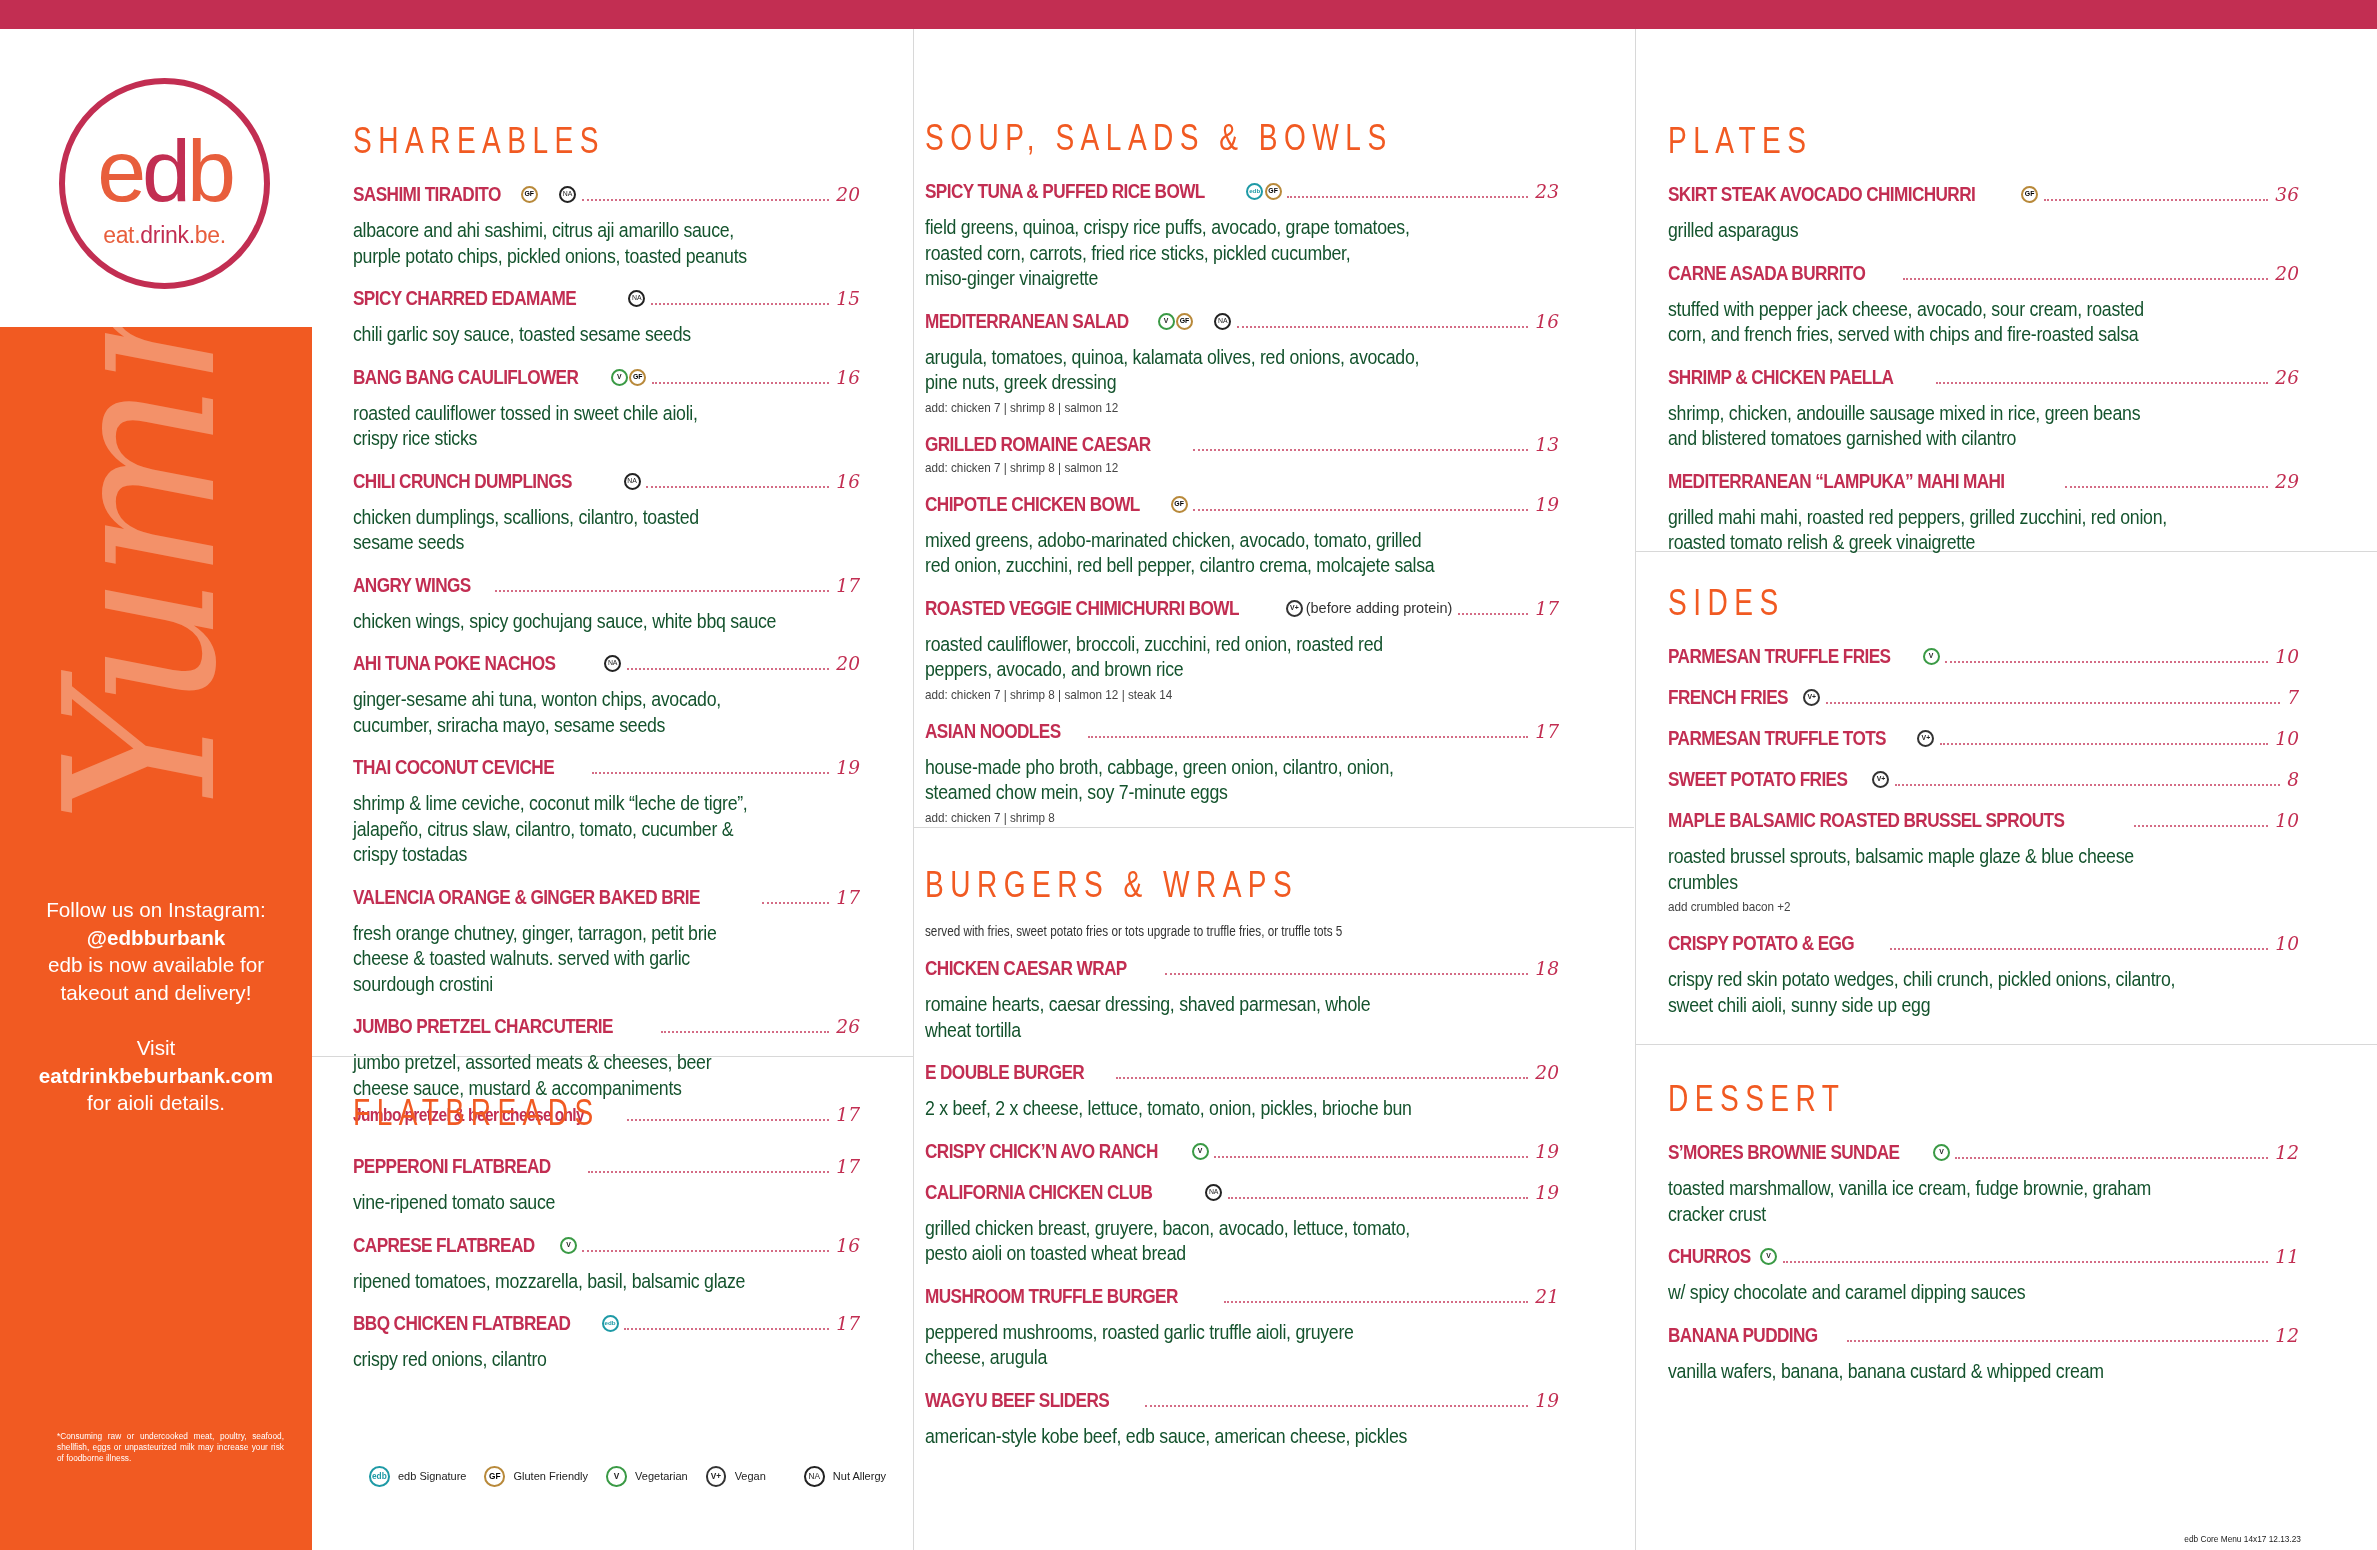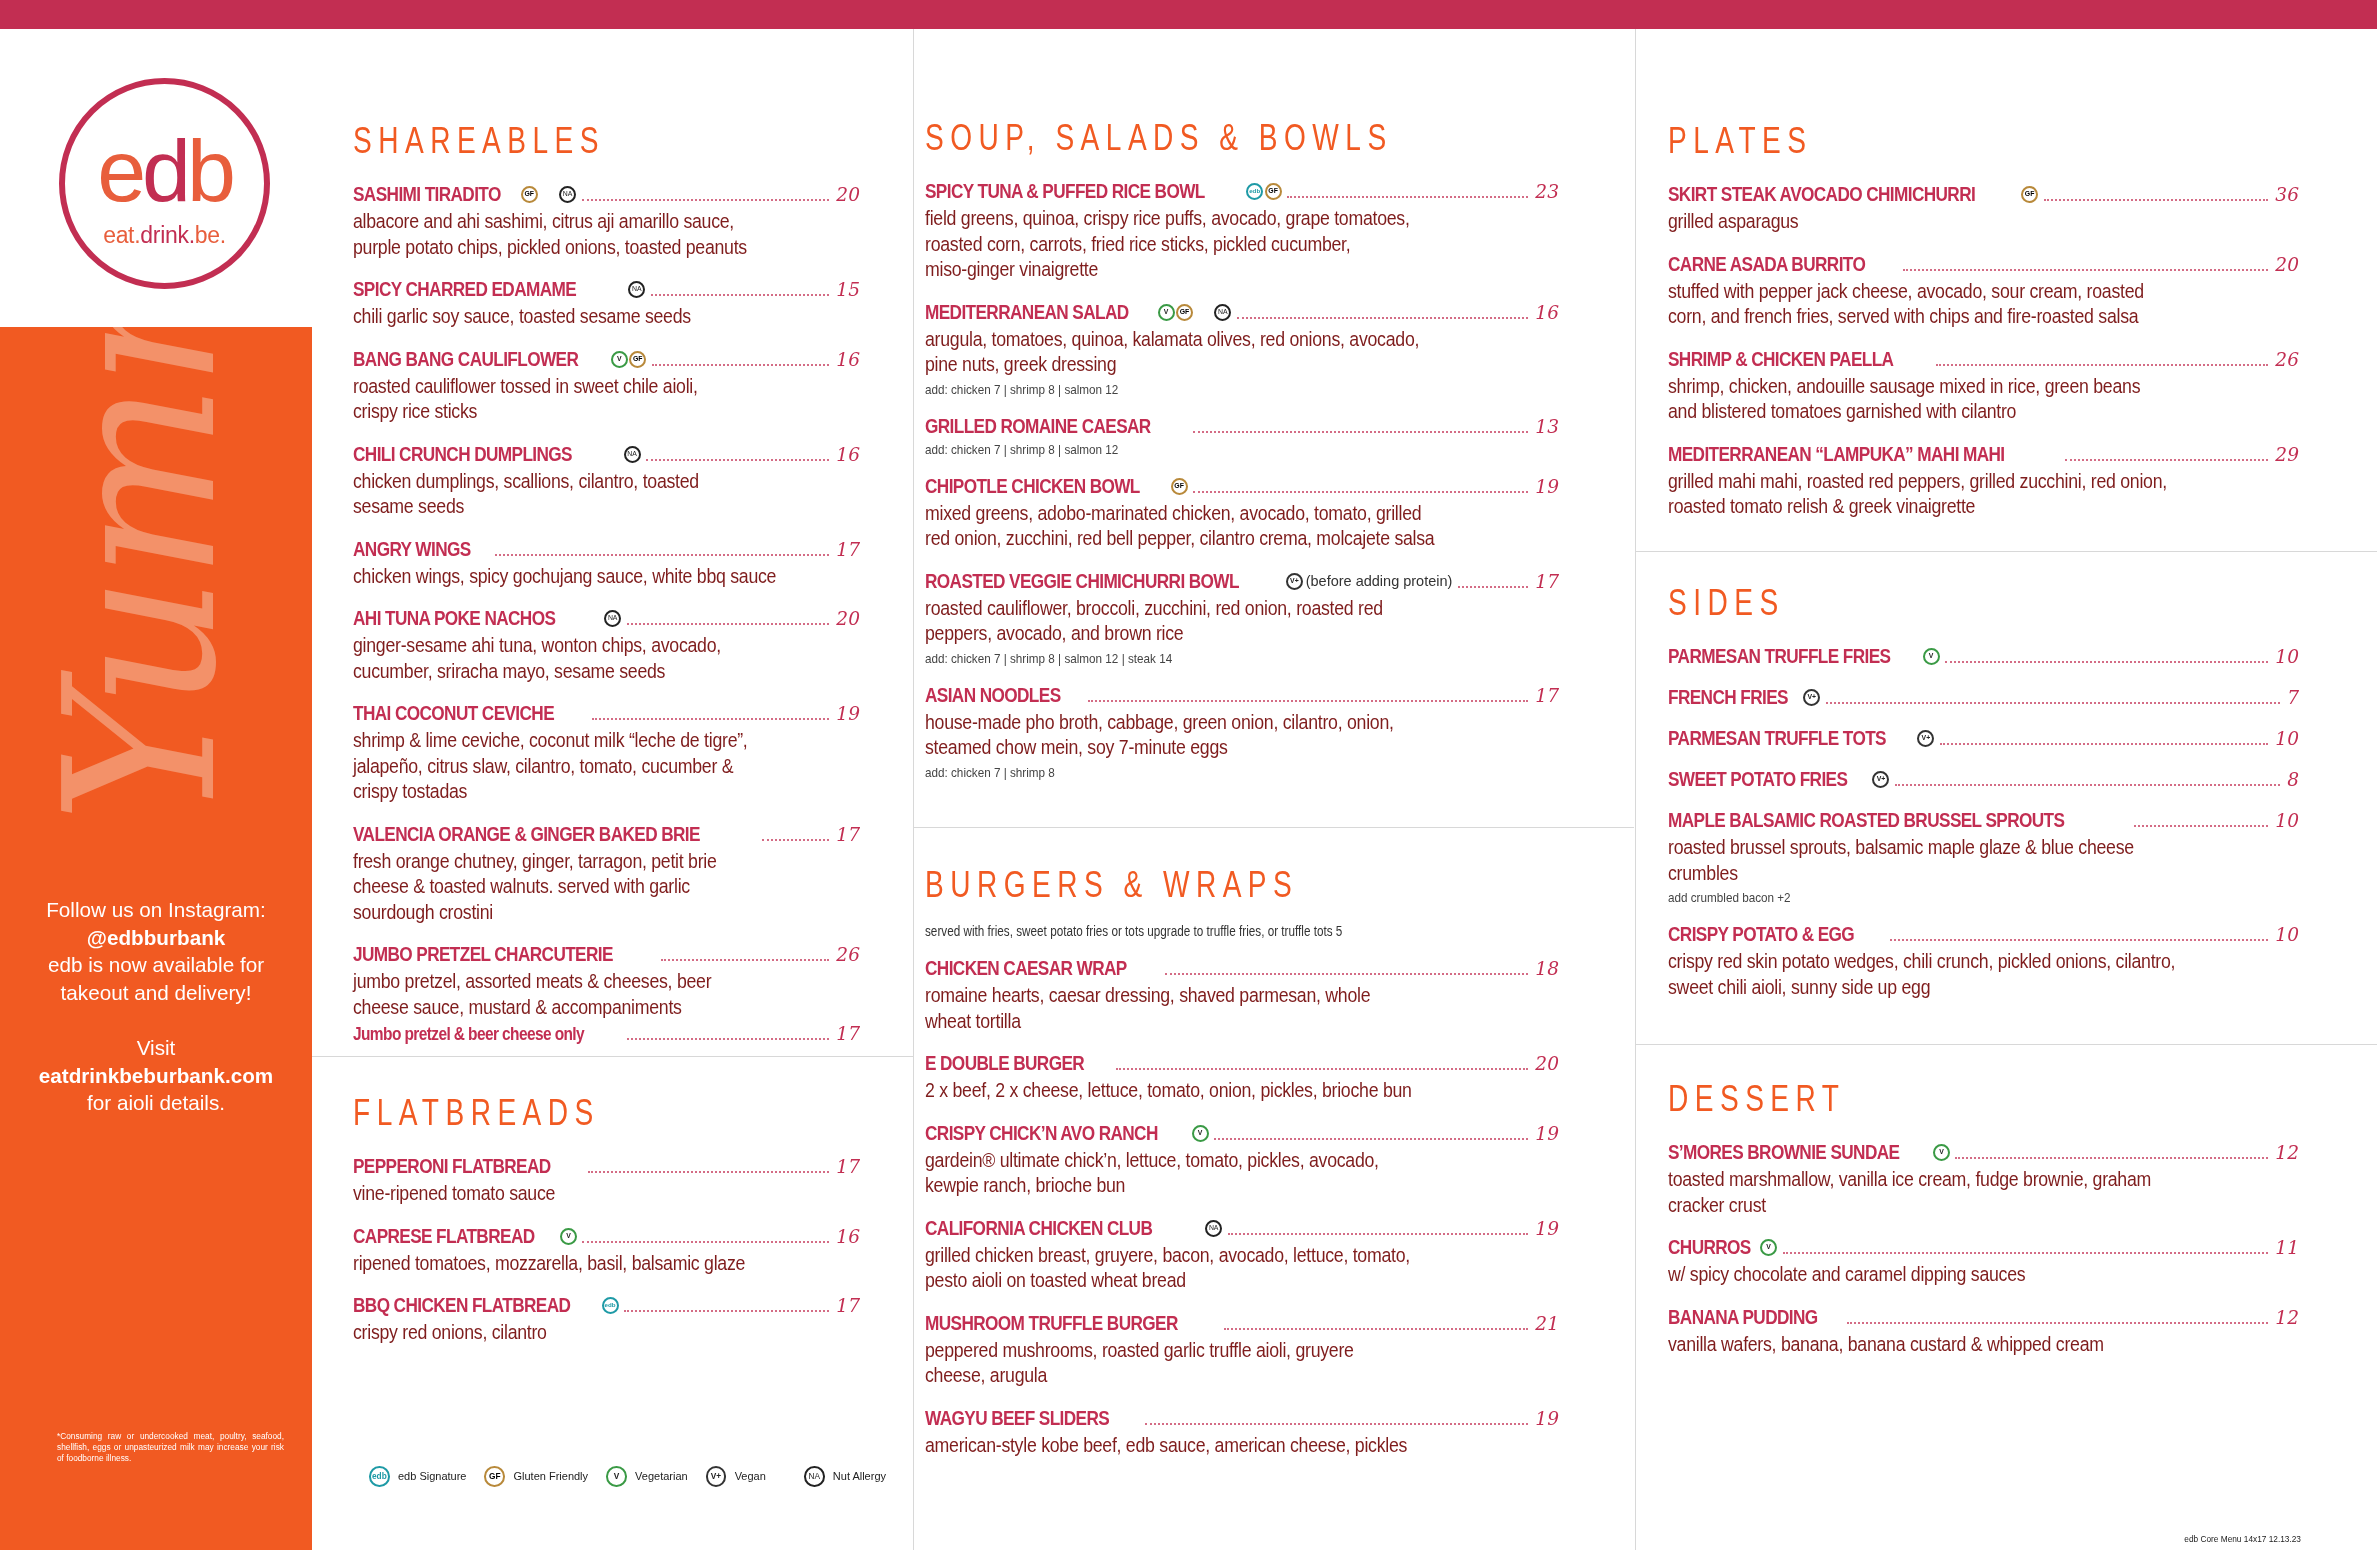--- a/index.html
+++ b/index.html
@@ -42,21 +42,21 @@
   .badges { display: inline-flex; gap: 1.4px; margin-left: -4.1px; align-items: center; }
   .badge { display: inline-flex; align-items: center; justify-content: center; width: 17px; height: 17px; border-radius: 50%; border: 2.1px solid #999; font-size: 6.9px; font-weight: bold; font-family: "Liberation Sans", sans-serif; line-height: 1; }
   .badge.gf { border-color: #B8893A; color: #000; }
   .badge.na { border-color: #222; color: #222; font-weight: normal; margin-left: 20px; }
   .badge.v { border-color: #3A9A45; color: #222; }
   .badge.vg { border-color: #333; color: #222; }
   .badge.sig { border-color: #1E9AA6; color: #1E9AA6; font-size: 6.2px; }
   .inline-note { font-size: 14.5px; color: #333; margin-left: 2.8px; white-space: nowrap; }
   .dots { flex: 1; border-bottom: 2.1px dotted #C22E52; margin: 0 6.9px 4.8px 5.5px; opacity: 0.7; min-width: 20.7px; }
   .price { font-family: "DejaVu Serif", serif; font-style: italic; color: #C22E52; font-size: 18.6px; white-space: nowrap; }
-  .desc { font-size: 19.3px; line-height: 25.5px; color: #7f1d1d; font-weight: normal; margin-top: 3px; letter-spacing: -0.3px; }
+  .desc { font-size: 19.3px; line-height: 25.5px; color: #14532d; font-weight: normal; margin-top: 12px; letter-spacing: -0.3px; }
   .desc span { display: block; transform: scaleX(0.92); transform-origin: left; white-space: nowrap; }
   .addons { font-size: 13px; color: #444; margin-top: 4.1px; white-space: nowrap; transform: scaleX(0.9); transform-origin: left; }
   .sub-item { margin-top: 2.8px; }
   .sub-item .item-name { font-size: 18px; }
 
   
   .legend { position: absolute; left: 369px; top: 1466px; display: flex; align-items: center; gap: 18px; }
   .legend-item { display: flex; align-items: center; gap: 8.3px; font-size: 11px; color: #222; white-space: nowrap; }
   .legend .badge { width: 20.7px; height: 20.7px; font-size: 8.3px; }
 
@@ -414,24 +414,20 @@
       <div class="item-head">
         <span class="name-wrap">
           <span class="item-name">CRISPY CHICK’N AVO RANCH</span>
           <span class="badges">
             <span class="badge v">V</span>
           </span>
         </span>
         <span class="dots"></span>
         <span class="price">19</span>
       </div>
-      <div class="desc">
-        <span>gardein® ultimate chick’n, lettuce, tomato, pickles, avocado,</span>
-        <span>kewpie ranch, brioche bun</span>
-      </div>
     </div>
     <div class="item">
       <div class="item-head">
         <span class="name-wrap">
           <span class="item-name">CALIFORNIA CHICKEN CLUB</span>
           <span class="badges">
             <span class="badge na">NA</span>
           </span>
         </span>
         <span class="dots"></span>

